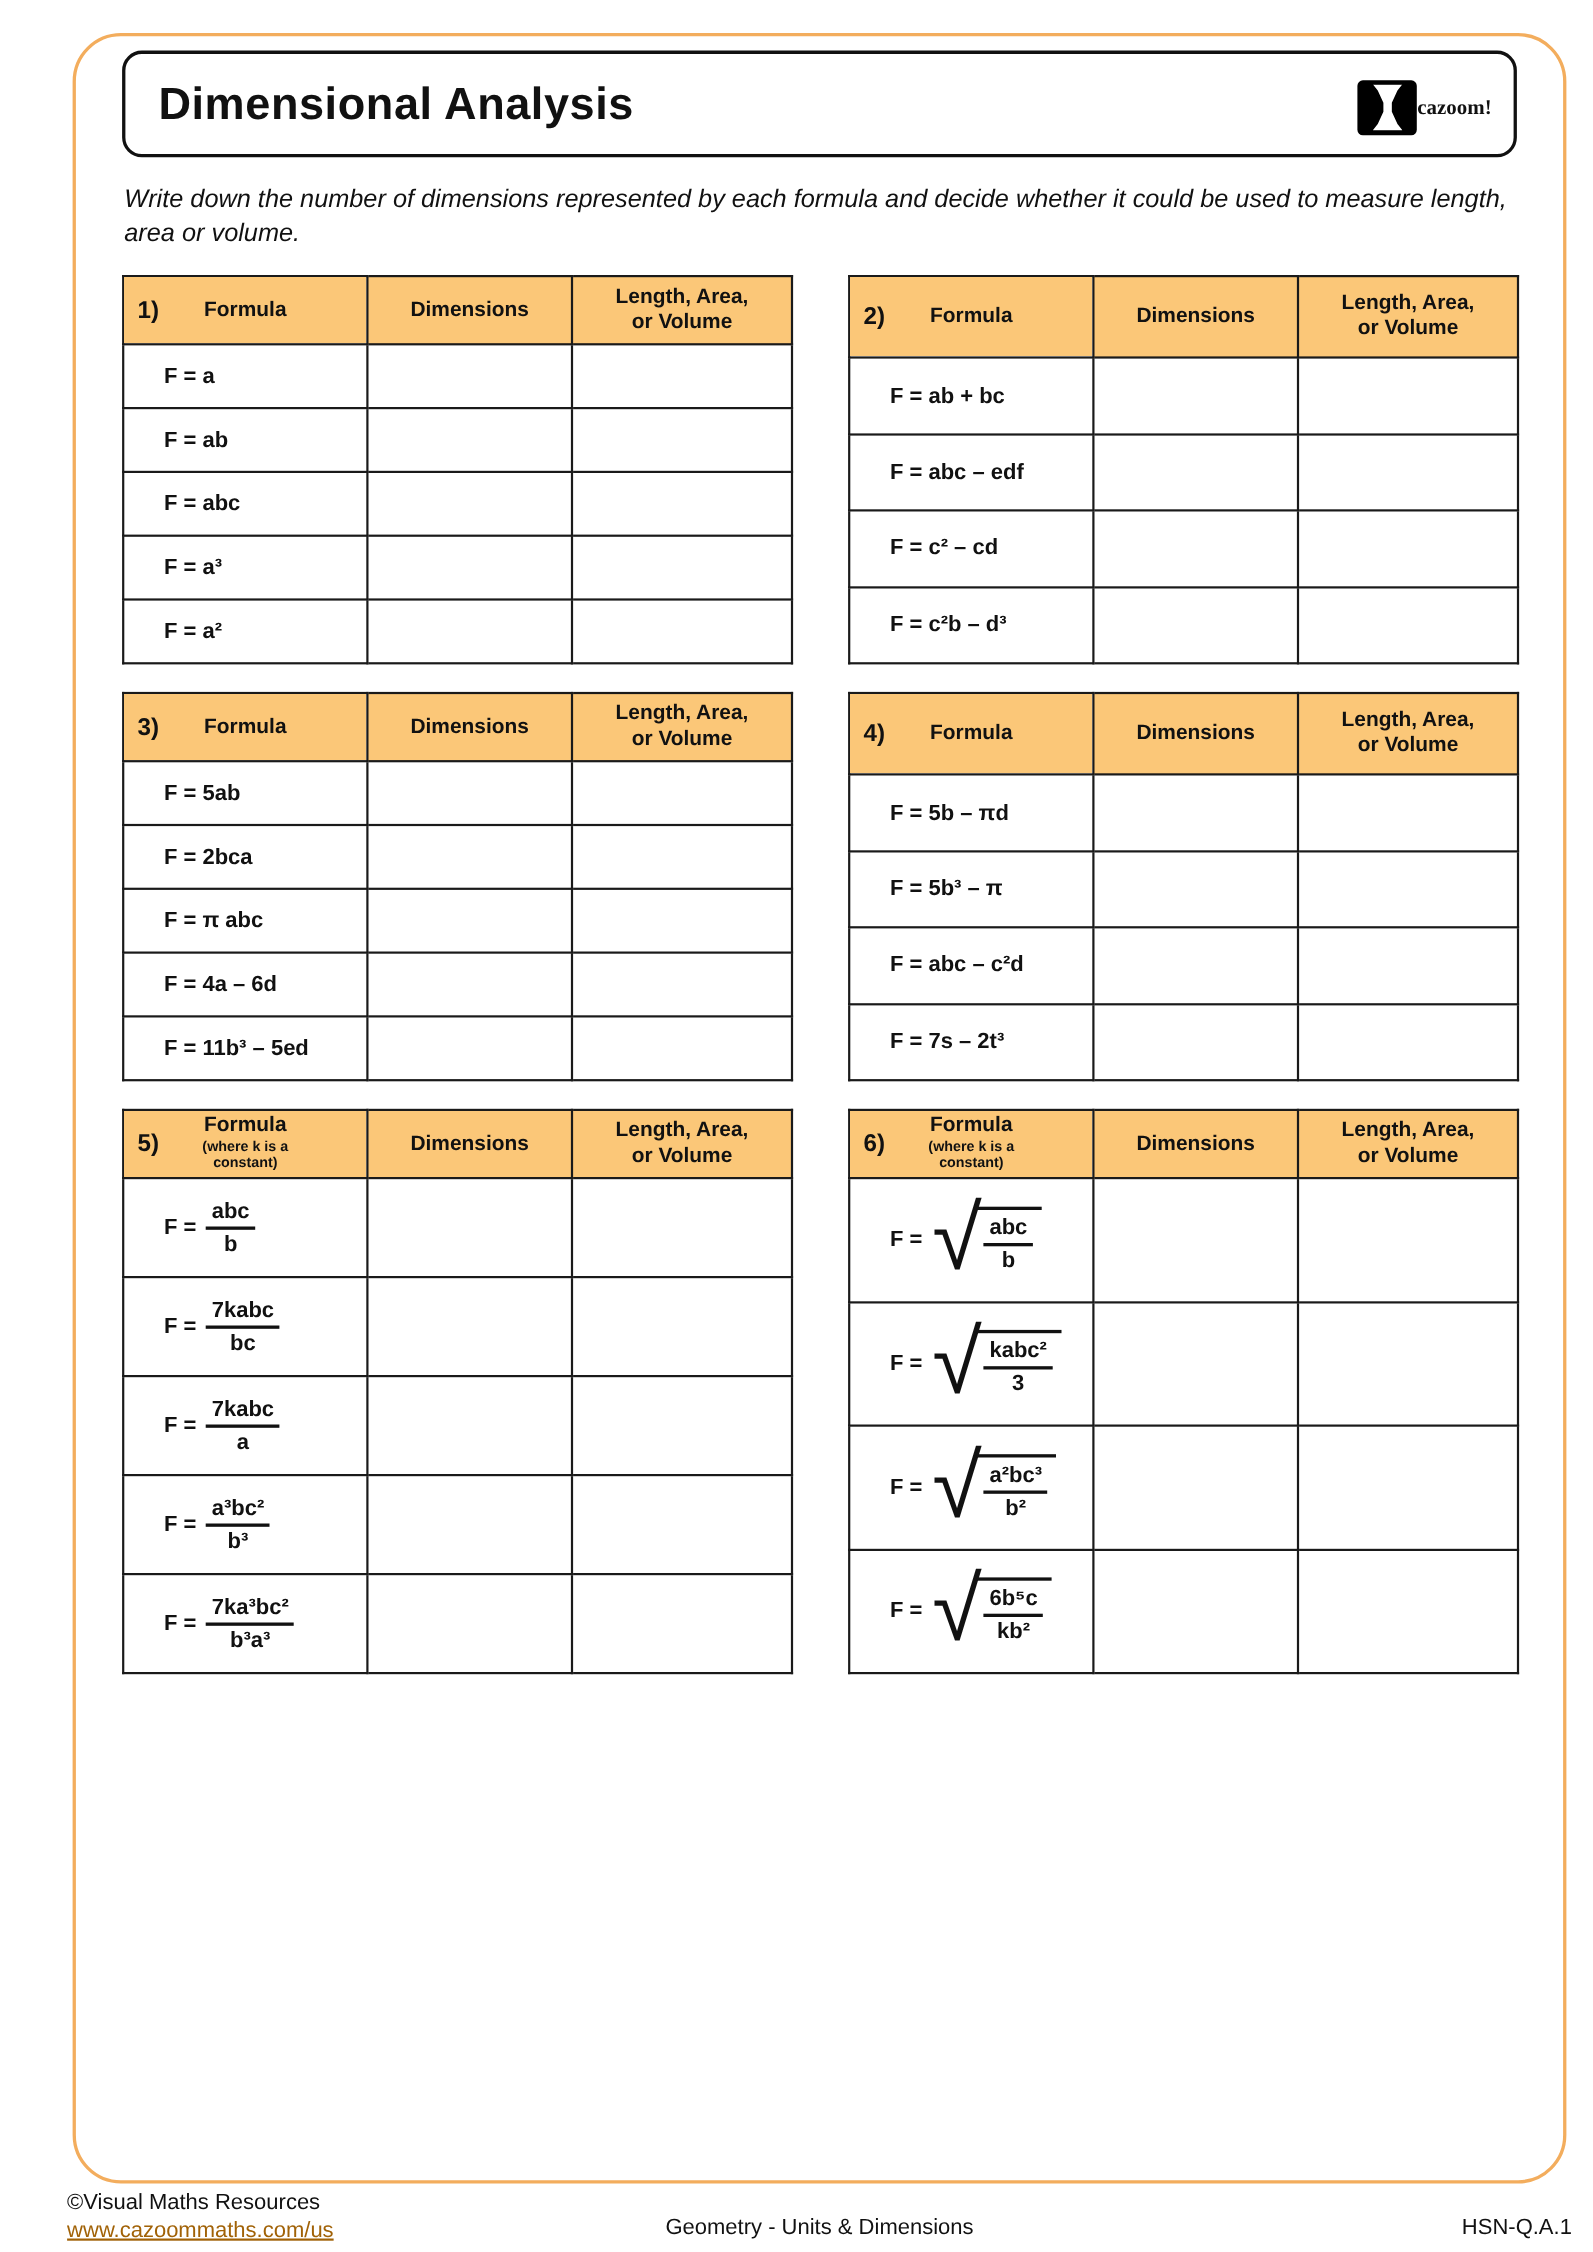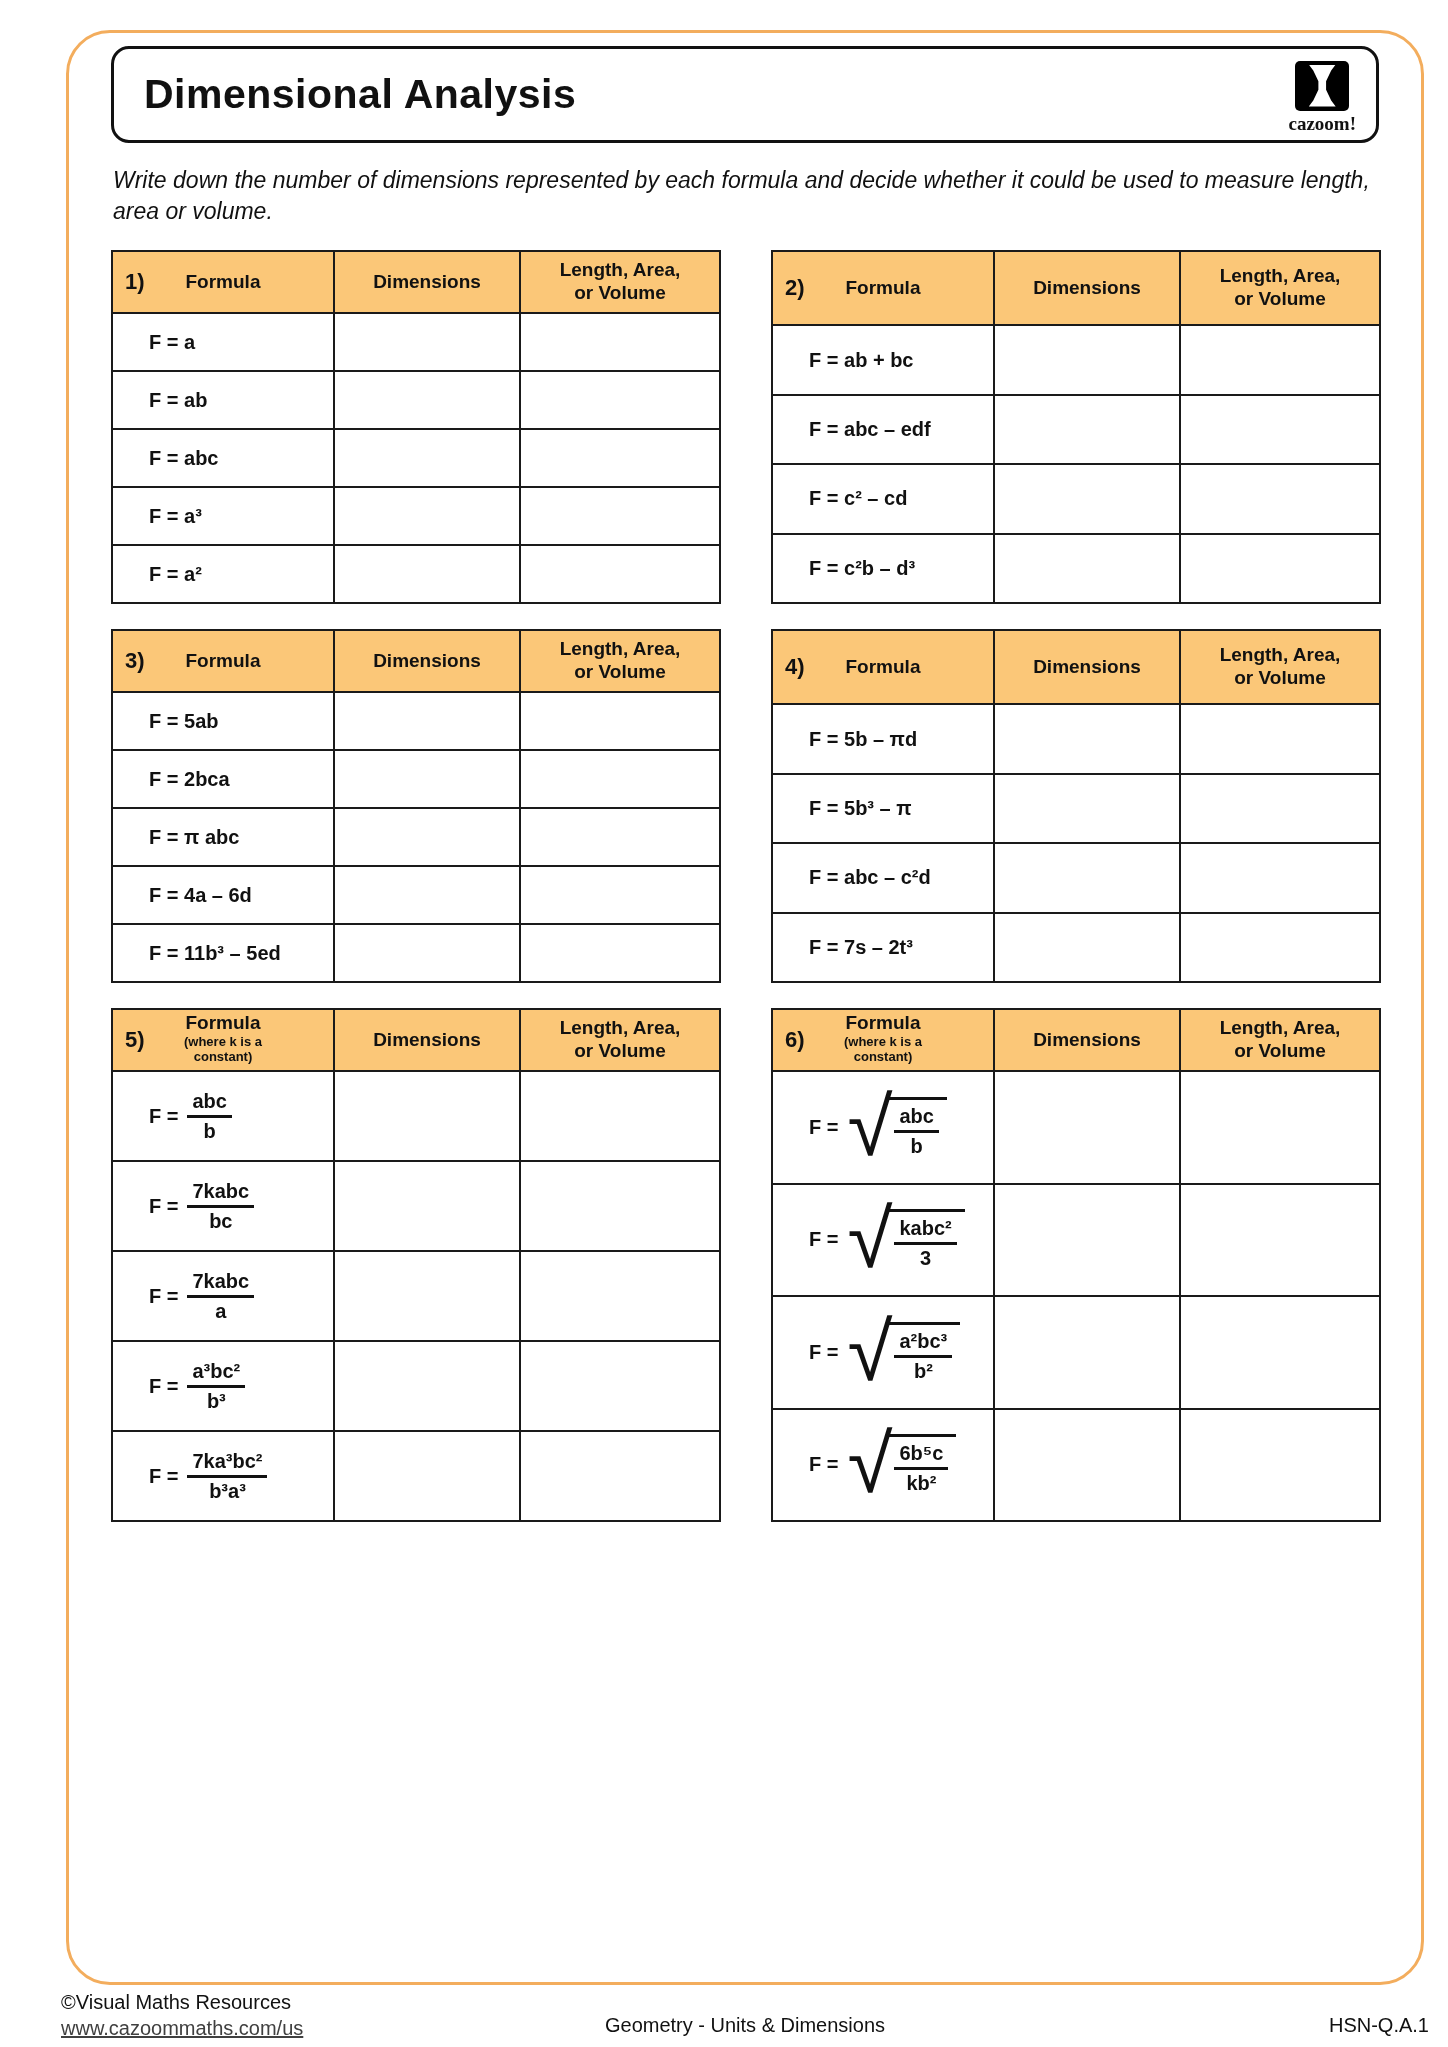--- a/index.html
+++ b/index.html
@@ -9,21 +9,21 @@
 
   
   .frame { position: absolute; left: 45px; top: 30px; width: 1358px; height: 1955px;
     border: 3px solid #F3AD5D; border-radius: 44px; padding: 13px 42px 0 42px; }
 
   
   .header-box { border: 3px solid #111; border-radius: 18px; height: 97px;
     display: flex; align-items: center; justify-content: space-between; padding: 0 20px 0 30px;
     background: #fff; }
   .page-title { font-size: 41px; font-weight: 700; letter-spacing: 0.5px; }
-  .logo { display: flex; flex-direction: column; align-items: center; margin-top: 6px; }
+  .logo { display: flex; flex-direction: row; align-items: center; margin-top: 6px; }
   .logo-mark { width: 54px; height: 50px; background: #000; border-radius: 5px; position: relative; }
   .logo-drum { position: absolute; left: 11px; right: 11px; top: 4px; bottom: 4px; background: #fff;
     clip-path: polygon(8% 0%, 92% 0%, 78% 14%, 62% 40%, 62% 60%, 78% 86%, 92% 100%, 8% 100%, 22% 86%, 38% 60%, 38% 40%, 22% 14%); }
   .logo-text { font-family: "Liberation Serif", serif; font-weight: 700; font-size: 19px; margin-top: 2px; }
 
   
   .instructions { margin: 22px 2px 0 2px; font-family: Liberation Sans, sans-serif; font-style: italic;
     font-size: 23px; line-height: 1.35; max-width: 1270px; }
 
   
@@ -55,21 +55,21 @@
   .fden { padding-top: 2px; }
 
   
   .sqrt { display: inline-flex; align-items: flex-start; }
   .radical { font-size: 82px; line-height: 0.74; font-weight: 400; }
   .radicand { border-top: 3px solid #111; margin-left: -4px; padding: 5px 8px 0 6px; }
 
   
   .footer { position: absolute; left: 40px; right: 40px; bottom: 6px; font-size: 20px; }
   .f-left { line-height: 1.3; }
-  .f-url { color: #404040; text-decoration: underline; cursor: pointer; }
+  .f-url { color: #a16207; text-decoration: underline; cursor: pointer; }
   .f-center { position: absolute; left: 50%; transform: translateX(-50%); bottom: 4px; }
   .f-right { position: absolute; right: 0; bottom: 4px; }
 </style>
 </head>
 <body>
 
 <div class="canvas">
   <div class="frame">
 
     <div class="header-box">

